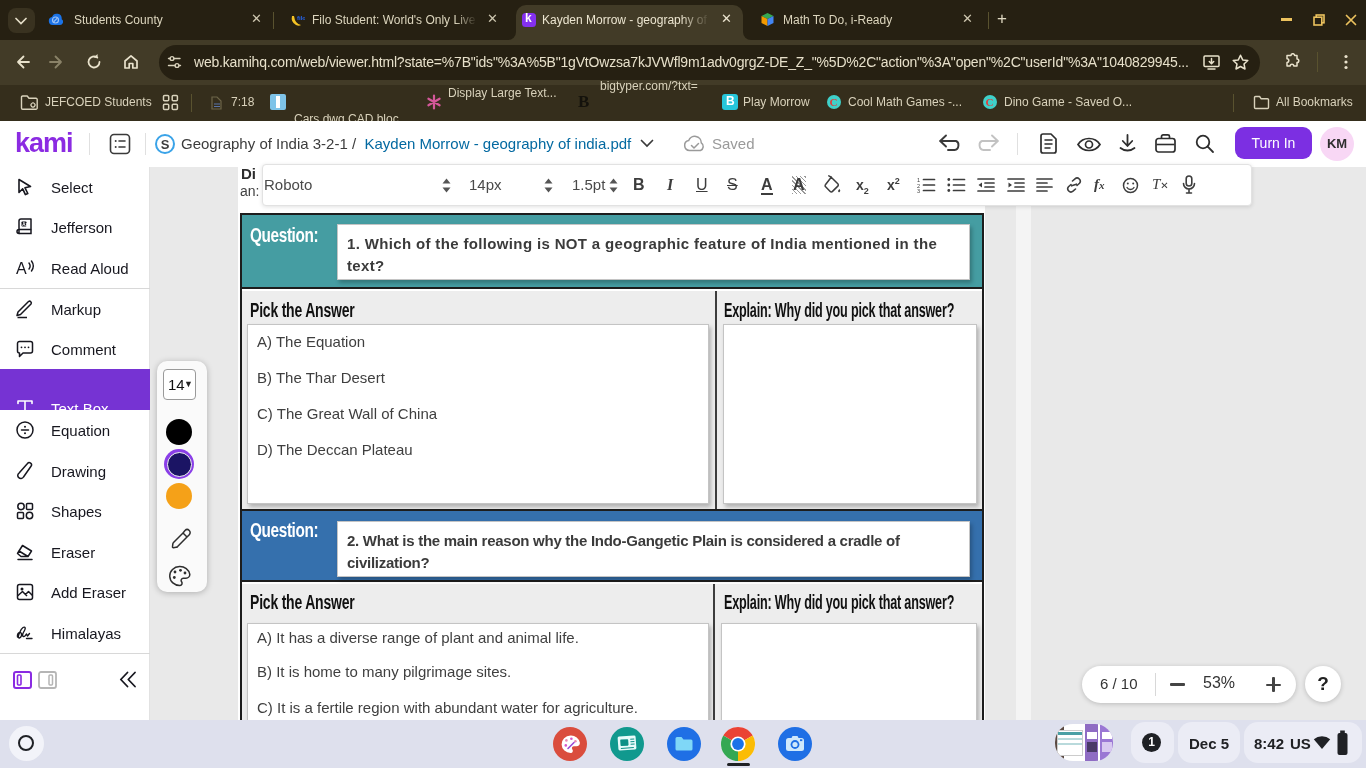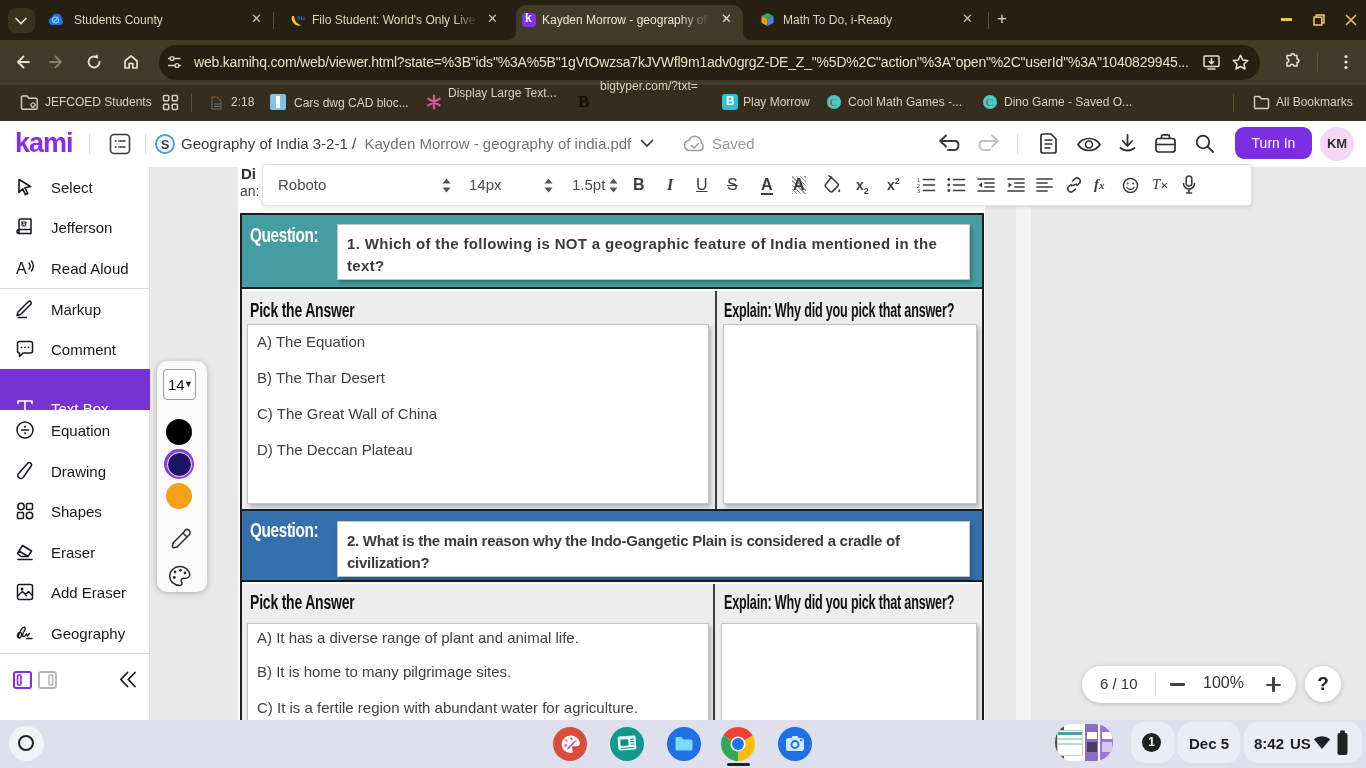--- a/index.html
+++ b/index.html
@@ -162,21 +162,21 @@
 
 <svg class="abs" style="left:1284px;top:53px" width="18" height="18" viewBox="0 0 18 18">
     <path d="M7 2.5 a1.8 1.8 0 0 1 3.6 0 L13 2.5 L13 6 a1.8 1.8 0 0 1 0 3.6 L13 13 L9.8 13 a1.8 1.8 0 0 0 -3.6 0 L3 13 L3 9.4 a1.8 1.8 0 0 0 0 -3.6 L3 2.5 Z" fill="none" stroke="#e9e2cc" stroke-width="1.5" stroke-linejoin="round"></path>
   </svg>
 <div class="abs" style="left:1317px;top:52px;width:1px;height:20px;background:#59522f"></div>
 <svg class="abs" style="left:1337px;top:53px" width="18" height="18" viewBox="0 0 18 18">
     <circle cx="9" cy="3.5" r="1.6" fill="#e9e2cc"></circle>
     <circle cx="9" cy="9" r="1.6" fill="#e9e2cc"></circle>
     <circle cx="9" cy="14.5" r="1.6" fill="#e9e2cc"></circle>
   </svg>
-<div class="abs" id="urltext">web.kamihq.com/web/viewer.html?state=%3B"ids"%3A%5B"1gVtOwzsa7kJVWfl9m1adv0grgZ-DE_Z_"%5D%2C"action"%3A"open"%2C"userId"%3A"1040829945...</div>
+<div class="abs" id="urltext">web.kamihq.com/web/viewer.html?state=%7B"ids"%3A%5B"1gVtOwzsa7kJVWfl9m1adv0grgZ-DE_Z_"%5D%2C"action"%3A"open"%2C"userId"%3A"1040829945...</div>
 
 <div class="abs" id="bookmarks"></div>
 
 <svg class="abs" style="left:20px;top:94px" width="19" height="17" viewBox="0 0 19 17">
     <path d="M1.5 3 L1.5 14 a1.2 1.2 0 0 0 1.2 1.2 L16 15.2 a1.2 1.2 0 0 0 1.2-1.2 L17.2 5.5 a1.2 1.2 0 0 0 -1.2-1.2 L9 4.3 L7.2 2 L2.7 2 a1.2 1.2 0 0 0 -1.2 1.2 Z" fill="none" stroke="#d9d2bb" stroke-width="1.4" stroke-linejoin="round"></path>
     <circle cx="13" cy="11" r="2" fill="none" stroke="#d9d2bb" stroke-width="1.1"></circle>
     <path d="M13 8.3 L13 9 M13 13 L13 13.7 M10.4 11 L11.2 11 M14.8 11 L15.6 11" stroke="#d9d2bb" stroke-width="1.1"></path>
   </svg>
 <div class="abs bktxt" style="left:45px;top:95px">JEFCOED Students</div>
 <svg class="abs" style="left:162px;top:94px" width="17" height="17" viewBox="0 0 17 17">
@@ -185,24 +185,24 @@
       <rect x="10.2" y="1.5" width="5.2" height="5.2" rx="1"></rect>
       <rect x="1.5" y="10.2" width="5.2" height="5.2" rx="1"></rect>
       <rect x="10.2" y="10.2" width="5.2" height="5.2" rx="1"></rect>
     </g>
   </svg>
 <div class="abs" style="left:191px;top:94px;width:1px;height:18px;background:#59522f"></div>
 <svg class="abs" style="left:209px;top:95px" width="16" height="16" viewBox="0 0 16 16">
     <path d="M3 2 h5 l4 4 v8 H3 Z" fill="none" stroke="#6d6549" stroke-width="1.2"></path>
     <path d="M5 9 h6 M5 11.5 h6" stroke="#5b74a8" stroke-width="1"></path>
   </svg>
-<div class="abs bktxt" style="left:231px;top:95px">2:18</div>
+<div class="abs bktxt" style="left:231px;top:95px">7:18</div>
 <div class="abs" style="left:270px;top:94px;width:16px;height:16px;background:#7ec3e8;border-radius:2px"></div>
 <div class="abs" style="left:276px;top:96px;width:4px;height:12px;background:#fff"></div>
-<div class="abs bktxt" style="left:294px;top:96px">Cars dwg CAD bloc...</div>
+<div class="abs bktxt" style="left:294px;top:112px">Cars dwg CAD bloc...</div>
 <svg class="abs" style="left:426px;top:94px" width="16" height="16" viewBox="0 0 16 16">
     <path d="M8 1.5 L8 14.5 M2.4 4.75 L13.6 11.25 M13.6 4.75 L2.4 11.25" stroke="#d4589a" stroke-width="2.2" stroke-linecap="round"></path>
   </svg>
 <div class="abs bktxt" style="left:448px;top:86px">Display Large Text...</div>
 <div class="abs" style="left:578px;top:92px;font-size:17px;font-weight:bold;color:#1a1a14;font-family:'Liberation Serif',serif"><span style="color:#14120c">B</span></div>
 <div class="abs bktxt" style="left:600px;top:79px">bigtyper.com/?txt=</div>
 <div class="abs" style="left:722px;top:94px;width:16px;height:16px;background:#26c6da;border-radius:3px"></div>
 <div class="abs" style="left:726px;top:94px;font-size:12px;font-weight:bold;color:#fff">B</div>
 <div class="abs bktxt" style="left:743px;top:95px">Play Morrow</div>
 <svg class="abs" style="left:826px;top:94px" width="16" height="16" viewBox="0 0 16 16">
@@ -225,21 +225,21 @@
 <div class="abs" id="kamilogo">kami</div>
 <div class="abs ksep" style="left:89px"></div>
 <svg class="abs" style="left:109px;top:133px" width="22" height="22" viewBox="0 0 22 22">
     <rect x="1.5" y="1.5" width="19" height="19" rx="3.5" fill="none" stroke="#3a3a3a" stroke-width="1.6"></rect>
     <circle cx="6.7" cy="8" r="1" fill="#3a3a3a"></circle>
     <circle cx="6.7" cy="14" r="1" fill="#3a3a3a"></circle>
     <path d="M10 8 L16 8 M10 14 L16 14" stroke="#3a3a3a" stroke-width="1.6" stroke-linecap="round"></path>
   </svg>
 <div class="abs ksep" style="left:145px"></div>
 <div class="abs" style="left:155px;top:134px;width:20px;height:20px;border-radius:50%;border:2px solid #3aa3e8;color:#3d3d3d;font-size:13px;font-weight:bold;text-align:center;line-height:17px">S</div>
-<div class="abs" id="doctitle">Geography of India 3-2-1 /&nbsp;&nbsp;<span style="color:#737373">Kayden Morrow - geography of india.pdf</span></div>
+<div class="abs" id="doctitle">Geography of India 3-2-1 /&nbsp;&nbsp;<span style="color:#0369a1">Kayden Morrow - geography of india.pdf</span></div>
 <svg class="abs" style="left:640px;top:139px" width="14" height="9" viewBox="0 0 14 9">
     <path d="M1.5 1.5 L7 7 L12.5 1.5" stroke="#3a3a3a" stroke-width="1.7" fill="none" stroke-linecap="round"></path>
   </svg>
 
 <svg class="abs" style="left:683px;top:135px" width="24" height="17" viewBox="0 0 24 17">
     <path d="M6.5 15.5 a5 5 0 0 1 -0.8-9.9 A6.5 6.5 0 0 1 18.3 7.9 A4.3 4.3 0 0 1 17.5 15.5 Z" fill="none" stroke="#9a9a9a" stroke-width="1.5"></path>
     <path d="M8.5 10.5 L11 13 L15.5 8.5" stroke="#9a9a9a" stroke-width="1.5" fill="none" stroke-linecap="round" stroke-linejoin="round"></path>
   </svg>
 <div class="abs" style="left:712px;top:135px;font-size:15px;color:#9a9a9a">Saved</div>
 
@@ -371,21 +371,21 @@
       <circle cx="7" cy="7" r="1.5" fill="#17171f"></circle>
       <path d="M2.5 14 L7.5 9.5 L12 14 M10.5 12.5 L13.5 9.5 L17.5 13.5" fill="none" stroke="#17171f" stroke-width="1.5" stroke-linejoin="round"></path>
     </svg>
   <div class="sbtxt">Add Eraser</div>
 </div>
 <div class="abs sbitem" style="top:612px">
   <svg class="sbicon" viewBox="0 0 20 20">
       <path d="M2.5 14 C2 9 6 8.5 6.5 11 C7 13.5 4.5 16 3.5 14.5 C2.8 13.4 5.5 6 8 4.5 C10 3.3 11 5 9.5 7.5 C8 10 6.5 13 8.5 13.5 C10 13.8 10.5 12 11.5 11 L12.5 13 L14.5 10.5" fill="none" stroke="#17171f" stroke-width="1.4" stroke-linecap="round" stroke-linejoin="round"></path>
       <path d="M11.5 15.5 L17 15.5" stroke="#17171f" stroke-width="1.4" stroke-linecap="round"></path>
     </svg>
-  <div class="sbtxt">Geography</div>
+  <div class="sbtxt">Himalayas</div>
 </div>
 <div class="abs sbdiv" style="top:653px"></div>
 <svg class="abs" style="left:13px;top:671px" width="19" height="18" viewBox="0 0 19 18">
     <rect x="1" y="1" width="17" height="16" rx="2" fill="none" stroke="#8a2be2" stroke-width="2"></rect>
     <rect x="4.5" y="4" width="3.5" height="10" rx="1" fill="none" stroke="#8a2be2" stroke-width="1.6"></rect>
   </svg>
 <svg class="abs" style="left:38px;top:671px" width="19" height="18" viewBox="0 0 19 18">
     <rect x="1" y="1" width="17" height="16" rx="2" fill="none" stroke="#b5b5b5" stroke-width="1.8"></rect>
     <rect x="11" y="4" width="3.5" height="10" rx="1" fill="none" stroke="#b5b5b5" stroke-width="1.5"></rect>
   </svg>
@@ -421,21 +421,21 @@
 <div class="abs qtext" style="left:347px;top:530px;width:640px;letter-spacing:-0.27px">2. What is the main reason why the Indo-Gangetic Plain is considered a cradle of<br>civilization?</div>
 <div class="abs hdrblk" style="left:250px;top:591px">Pick the Answer</div>
 <div class="abs hdrblk" style="left:724px;top:591px;transform:scaleX(0.63)">Explain: Why did you pick that answer?</div>
 <div class="wbox" style="left:247px;top:623px;width:462px;height:105px"></div>
 <div class="wbox" style="left:721px;top:623px;width:256px;height:105px"></div>
 <div class="abs opttext" style="left:257px;top:629px">A) It has a diverse range of plant and animal life.</div>
 <div class="abs opttext" style="left:257px;top:663px">B) It is home to many pilgrimage sites.</div>
 <div class="abs opttext" style="left:257px;top:699px">C) It is a fertile region with abundant water for agriculture.</div>
 
 <div class="abs" id="formatbar"></div>
-<div class="abs fbtxt" style="left:278px;top:176px">Roboto</div>
+<div class="abs fbtxt" style="left:264px;top:176px">Roboto</div>
 <svg class="abs" style="left:441px;top:178px" width="11" height="15" viewBox="0 0 11 15">
     <path d="M5.5 0.5 L9.5 5.5 L1.5 5.5 Z M5.5 14.5 L9.5 9.5 L1.5 9.5 Z" fill="#555"></path>
   </svg>
 <div class="abs fbtxt" style="left:469px;top:176px">14px</div>
 <svg class="abs" style="left:543px;top:178px" width="11" height="15" viewBox="0 0 11 15">
     <path d="M5.5 0.5 L9.5 5.5 L1.5 5.5 Z M5.5 14.5 L9.5 9.5 L1.5 9.5 Z" fill="#555"></path>
   </svg>
 <div class="abs fbtxt" style="left:572px;top:176px">1.5pt</div>
 <svg class="abs" style="left:608px;top:178px" width="11" height="15" viewBox="0 0 11 15">
     <path d="M5.5 0.5 L9.5 5.5 L1.5 5.5 Z M5.5 14.5 L9.5 9.5 L1.5 9.5 Z" fill="#555"></path>
@@ -510,21 +510,21 @@
     <circle cx="7" cy="7" r="1.4" fill="#2e2e2e"></circle>
     <circle cx="12.5" cy="5.3" r="1.4" fill="#2e2e2e"></circle>
     <circle cx="17" cy="8" r="1.4" fill="#2e2e2e"></circle>
     <circle cx="6.3" cy="12.5" r="1.4" fill="#2e2e2e"></circle>
   </svg>
 
 <div class="abs" id="zoompill"></div>
 <div class="abs" style="left:1100px;top:675px;font-size:15px;color:#333">6 / 10</div>
 <div class="abs" style="left:1155px;top:673px;width:1px;height:23px;background:#d8d8d8"></div>
 <div class="abs" style="left:1170px;top:683px;width:15px;height:2.5px;background:#444;border-radius:1px"></div>
-<div class="abs" style="left:1203px;top:674px;font-size:16px;color:#333">100%</div>
+<div class="abs" style="left:1203px;top:674px;font-size:16px;color:#333">53%</div>
 <div class="abs" style="left:1266px;top:683.5px;width:15px;height:2.5px;background:#444;border-radius:1px"></div>
 <div class="abs" style="left:1272.2px;top:677px;width:2.5px;height:15px;background:#444;border-radius:1px"></div>
 <div class="abs" id="helpcirc">?</div>
 
 <div class="abs" id="shelf"></div>
 
 <div class="abs" style="left:9px;top:726px;width:35px;height:35px;border-radius:50%;background:#f2f3f9"></div>
 <div class="abs" style="left:18px;top:735px;width:16px;height:16px;border-radius:50%;border:2.8px solid #1f2125"></div>
 
 <div class="abs" style="left:553px;top:727px;width:34px;height:34px;border-radius:50%;background:#da4d3d"></div>

